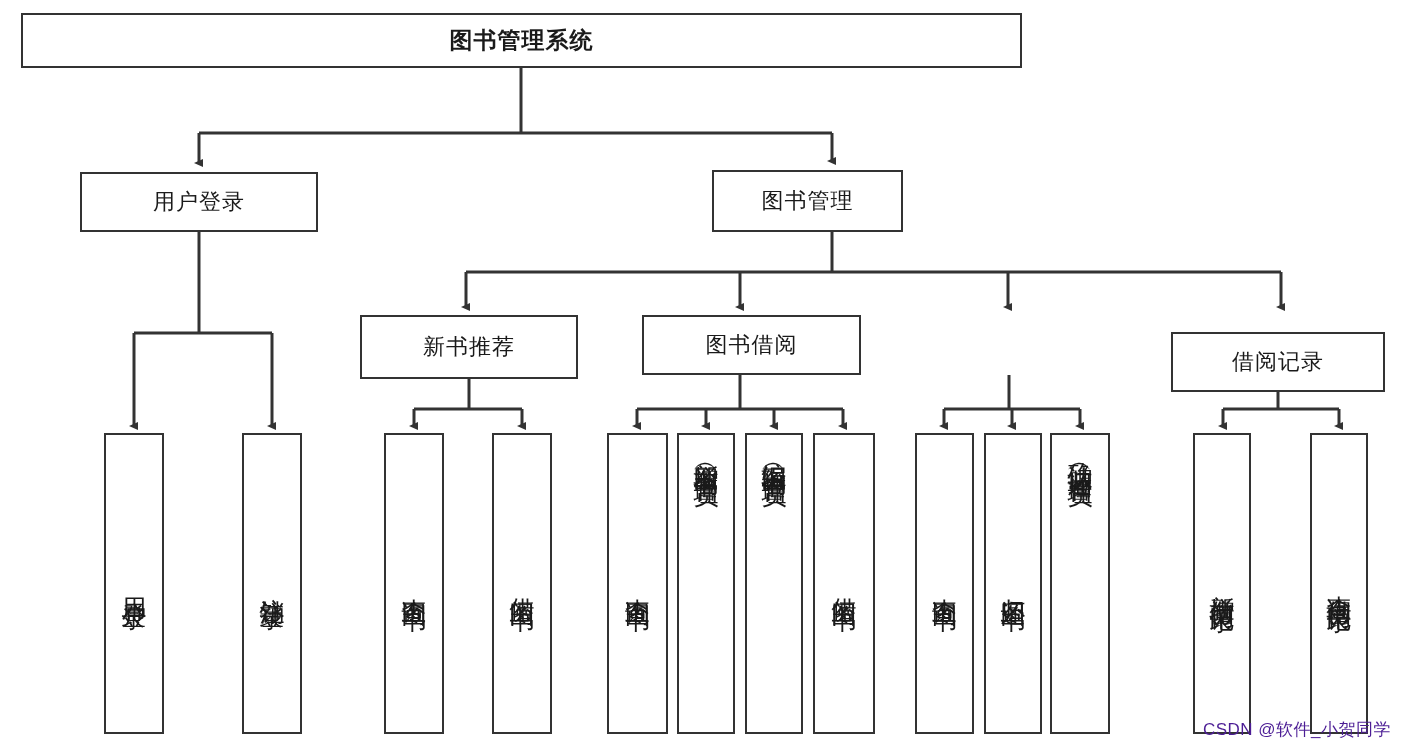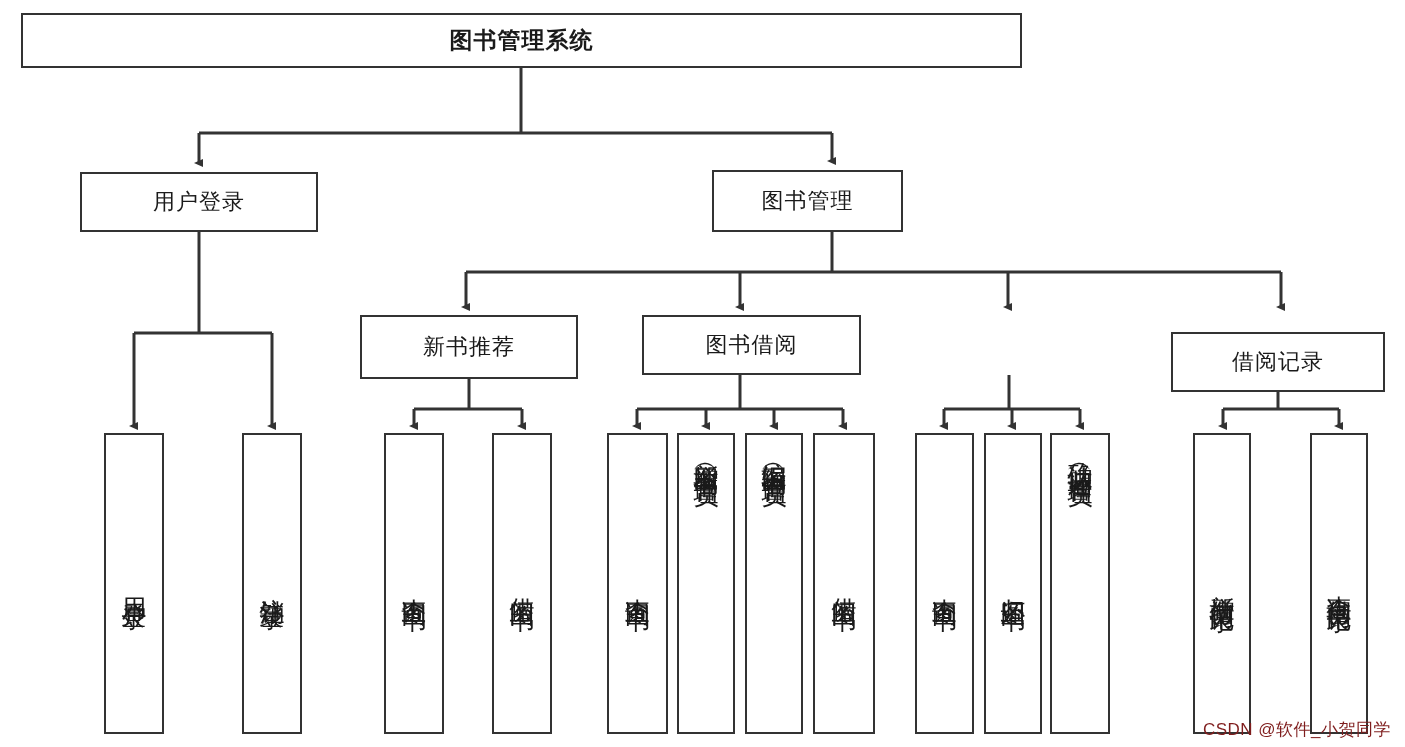--- a/index.html
+++ b/index.html
@@ -58,21 +58,21 @@
   }
   .leaf.centered {
     align-items: center;
     padding-top: 0;
   }
   .watermark {
     position: absolute;
     right: 14px;
     bottom: 6px;
     font-size: 17px;
-    color: #7f1d1d;
+    color: #4c1d95;
     letter-spacing: 0.5px;
     white-space: nowrap;
   }
 </style>
 </head>
 <body>
 
 <div id="canvas">
 
   <svg class="wires" viewBox="0 0 1405 747" xmlns="http://www.w3.org/2000/svg">

